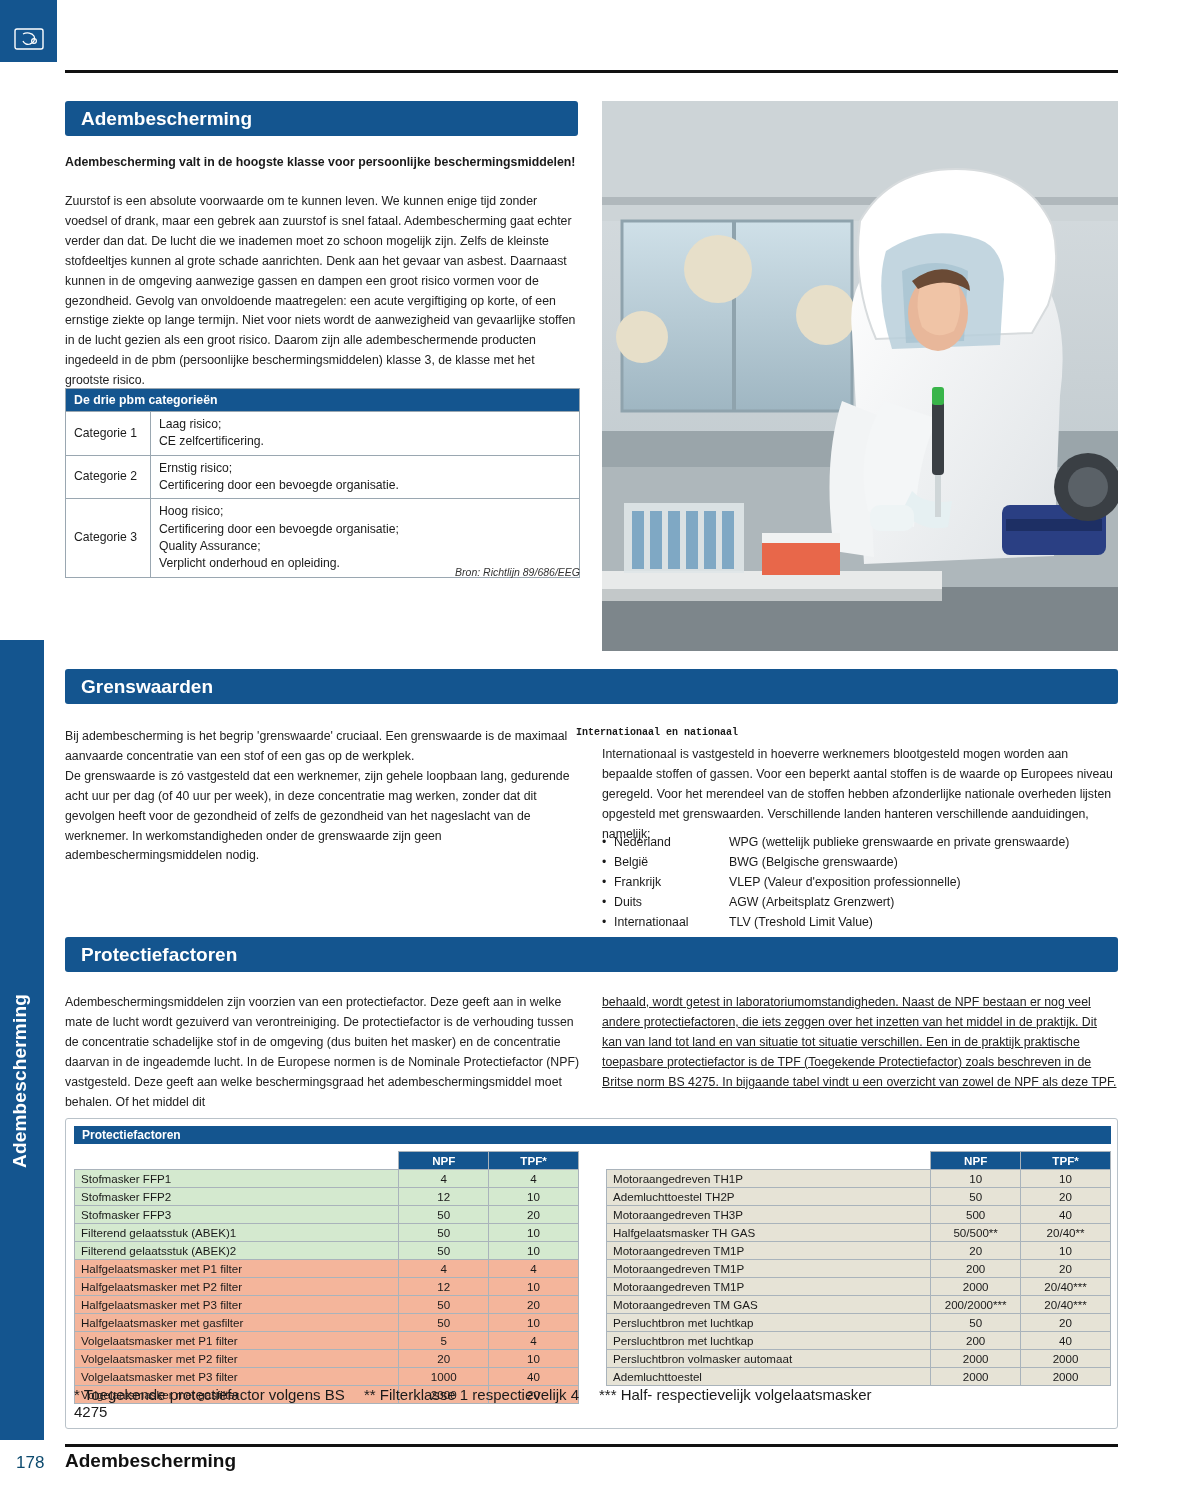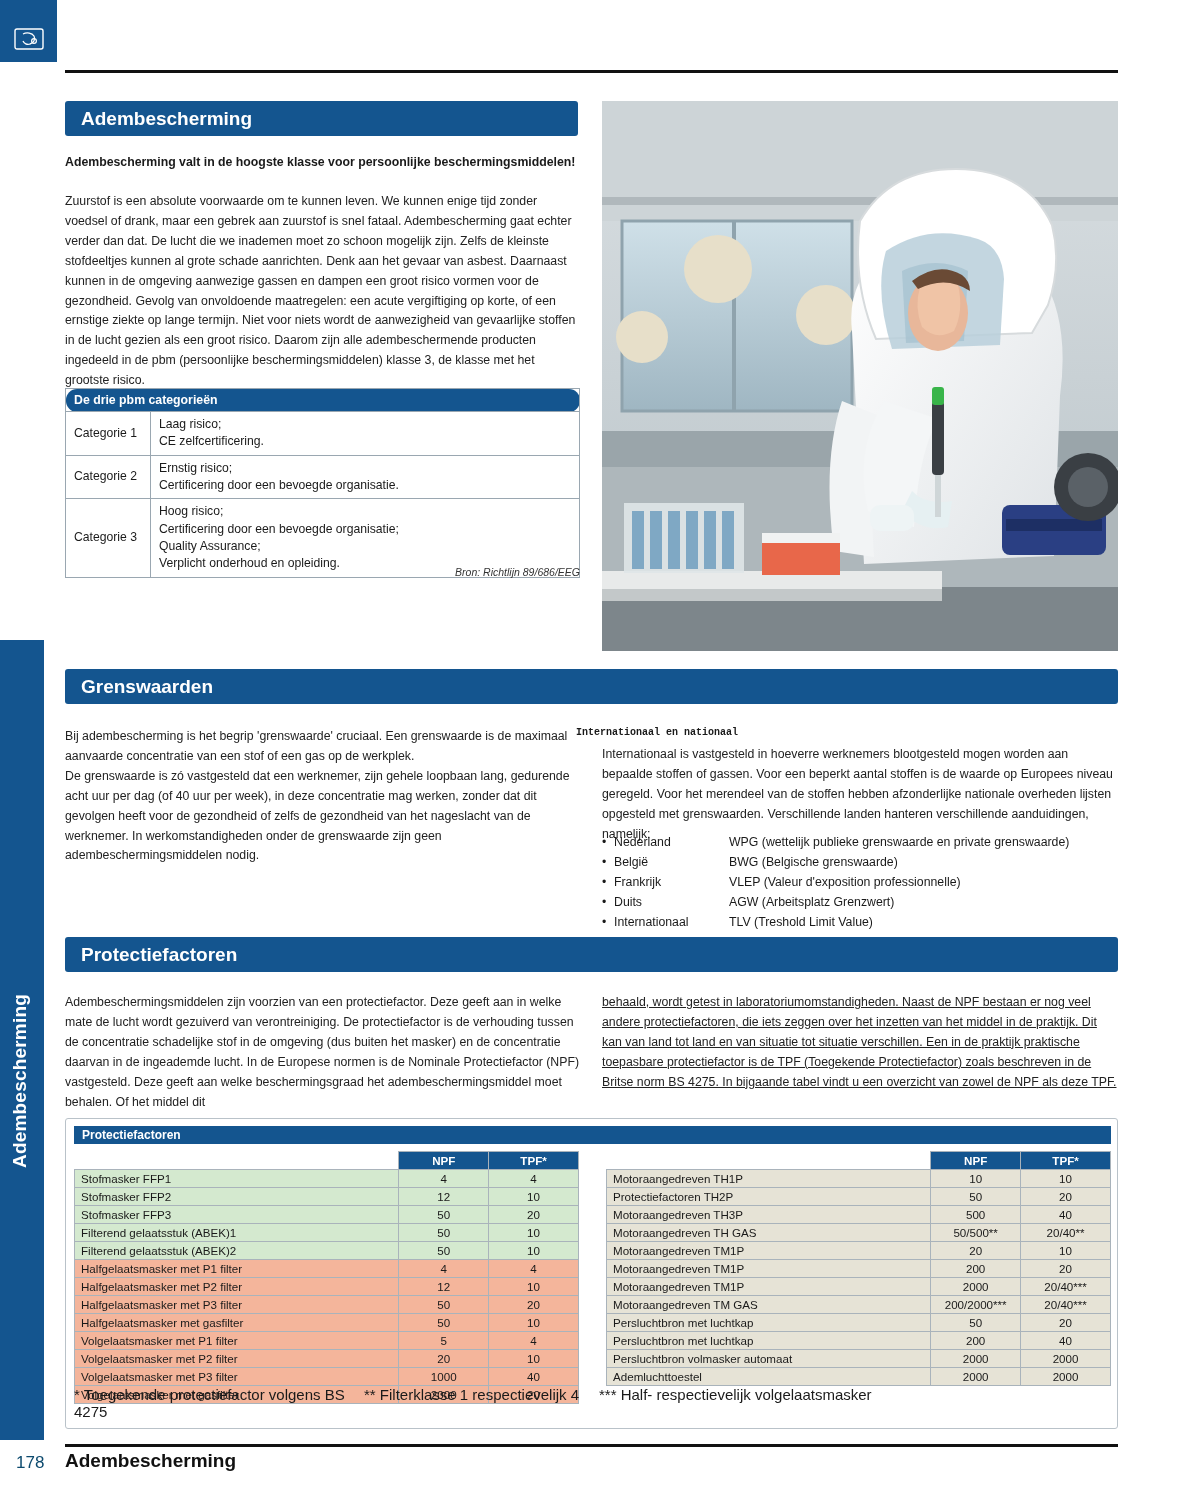--- a/index.html
+++ b/index.html
@@ -108,21 +108,20 @@
     font-size: 12.2px;
     background: #fff;
   }
   .pbm-table th {
     background: #14558f;
     color: #fff;
     text-align: left;
     font-size: 12.3px;
     padding: 4px 8px;
     font-weight: bold;
-    border-radius: 11px;
   }
   .pbm-table td {
     border: 1px solid #9aa7b1;
     padding: 4px 8px;
     vertical-align: middle;
     line-height: 1.42;
   }
   .pbm-table td.cat { width: 85px; }
   .src-note {
     position: absolute;
@@ -484,31 +483,31 @@
         <th>TPF*</th>
       </tr>
     </thead>
     <tbody>
       <tr class="row-beige">
           <td class="name">Motoraangedreven TH1P</td>
           <td class="num">10</td>
           <td class="num">10</td>
         </tr>
       <tr class="row-beige">
-          <td class="name">Protectiefactoren TH2P</td>
+          <td class="name">Ademluchttoestel TH2P</td>
           <td class="num">50</td>
           <td class="num">20</td>
         </tr>
       <tr class="row-beige">
           <td class="name">Motoraangedreven TH3P</td>
           <td class="num">500</td>
           <td class="num">40</td>
         </tr>
       <tr class="row-beige">
-          <td class="name">Motoraangedreven TH GAS</td>
+          <td class="name">Halfgelaatsmasker TH GAS</td>
           <td class="num">50/500**</td>
           <td class="num">20/40**</td>
         </tr>
       <tr class="row-beige">
           <td class="name">Motoraangedreven TM1P</td>
           <td class="num">20</td>
           <td class="num">10</td>
         </tr>
       <tr class="row-beige">
           <td class="name">Motoraangedreven TM1P</td>

